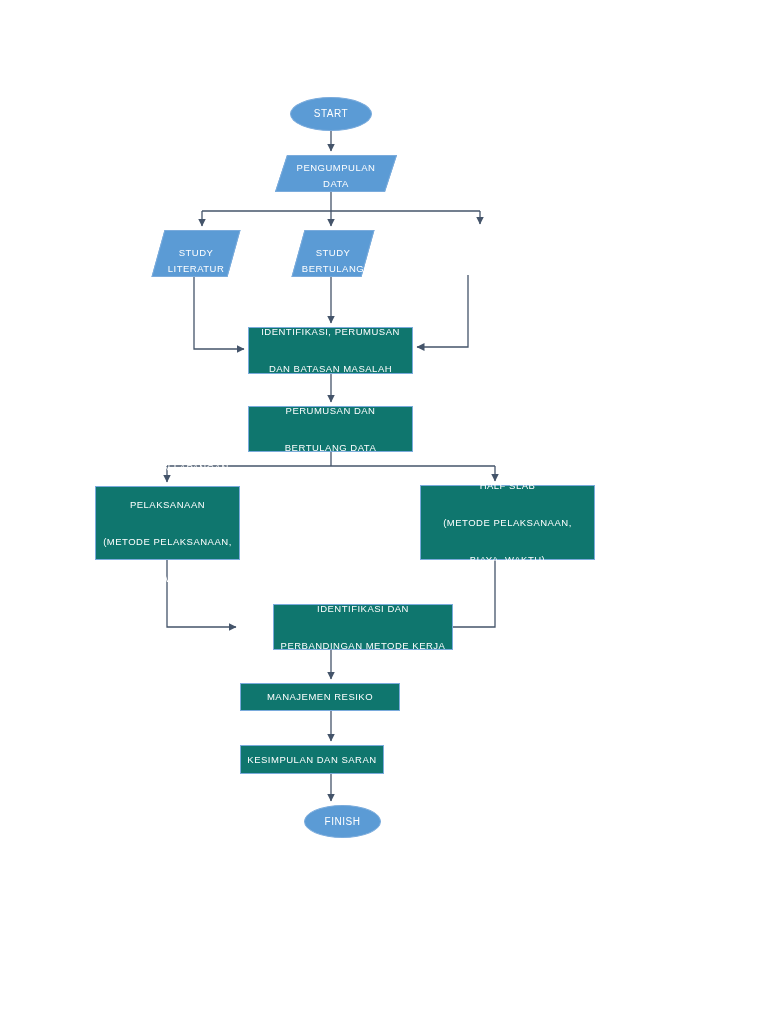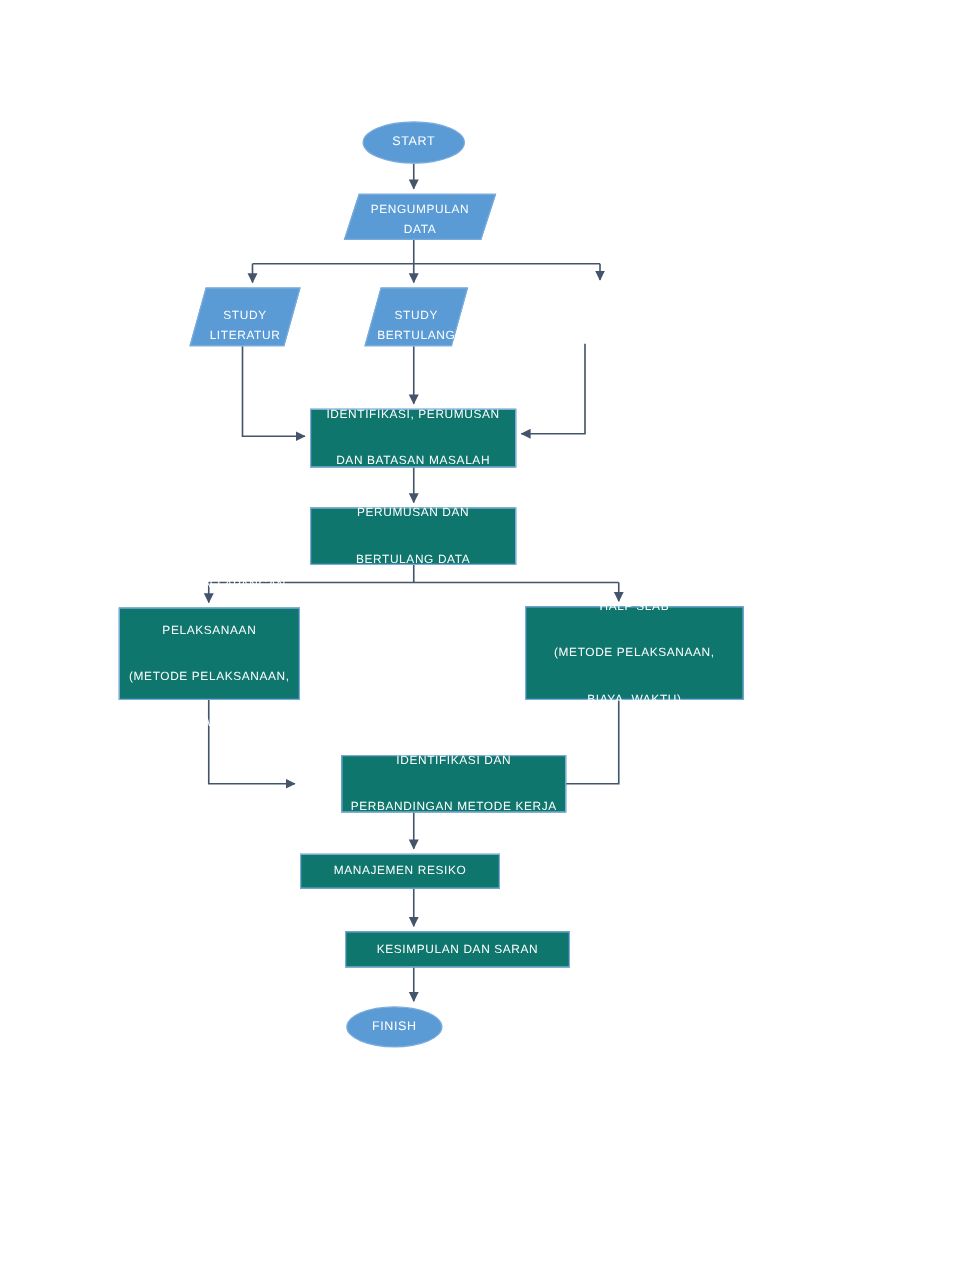--- a/index.html
+++ b/index.html
@@ -140,21 +140,21 @@
 
   <div class="node rect" style="left:240px;top:604px;width:180px;height:46px;margin-left:33px;">
     <span class="lbl">IDENTIFIKASI DAN</span>
     <span class="lbl">PERBANDINGAN METODE KERJA</span>
   </div>
 
   <div class="node rect" style="left:240px;top:683px;width:160px;height:28px;">
     <span class="lbl">MANAJEMEN RESIKO</span>
   </div>
 
-  <div class="node rect" style="left:240px;top:745px;width:180px;height:29px;margin-left:36px;">
+  <div class="node rect" style="left:240px;top:745px;width:144px;height:29px;">
     <span class="lbl">KESIMPULAN DAN SARAN</span>
   </div>
 
-  <div class="node ellipse" style="left:277px;top:805px;width:77px;height:33px;">
+  <div class="node ellipse" style="left:304px;top:805px;width:77px;height:33px;">
     <span class="lbl">FINISH</span>
   </div>
 
 </div>
 
 </body></html>

